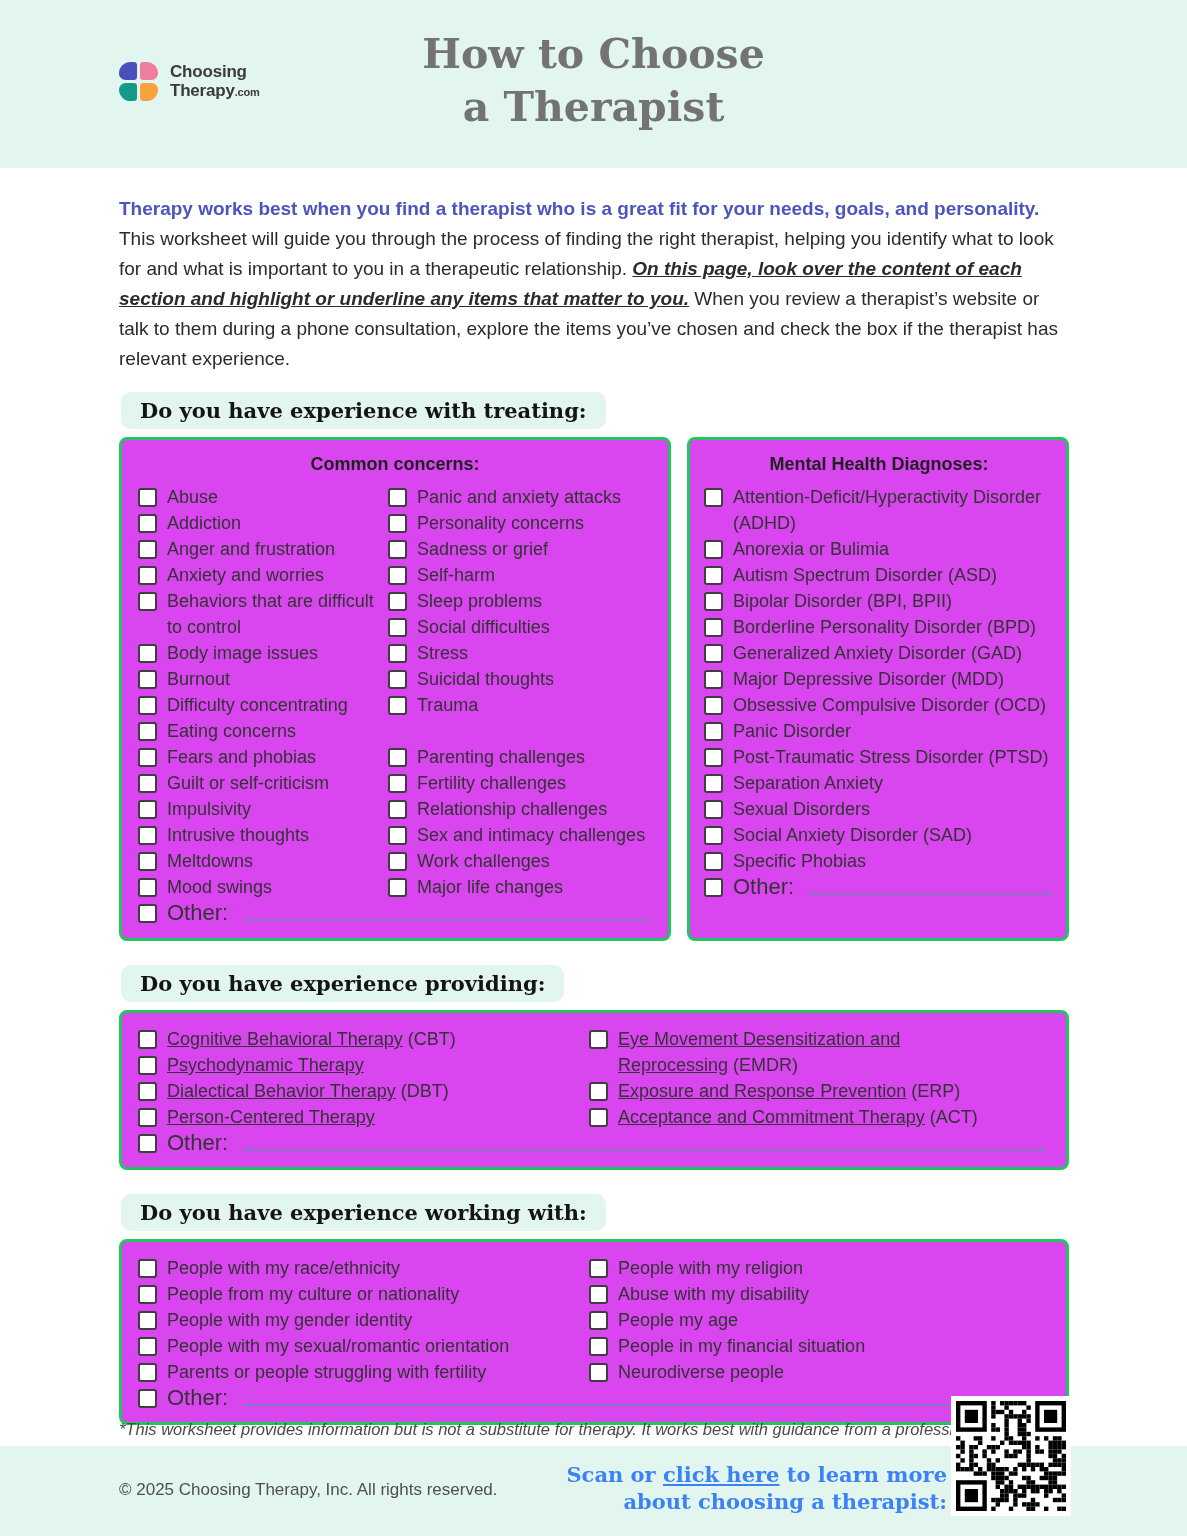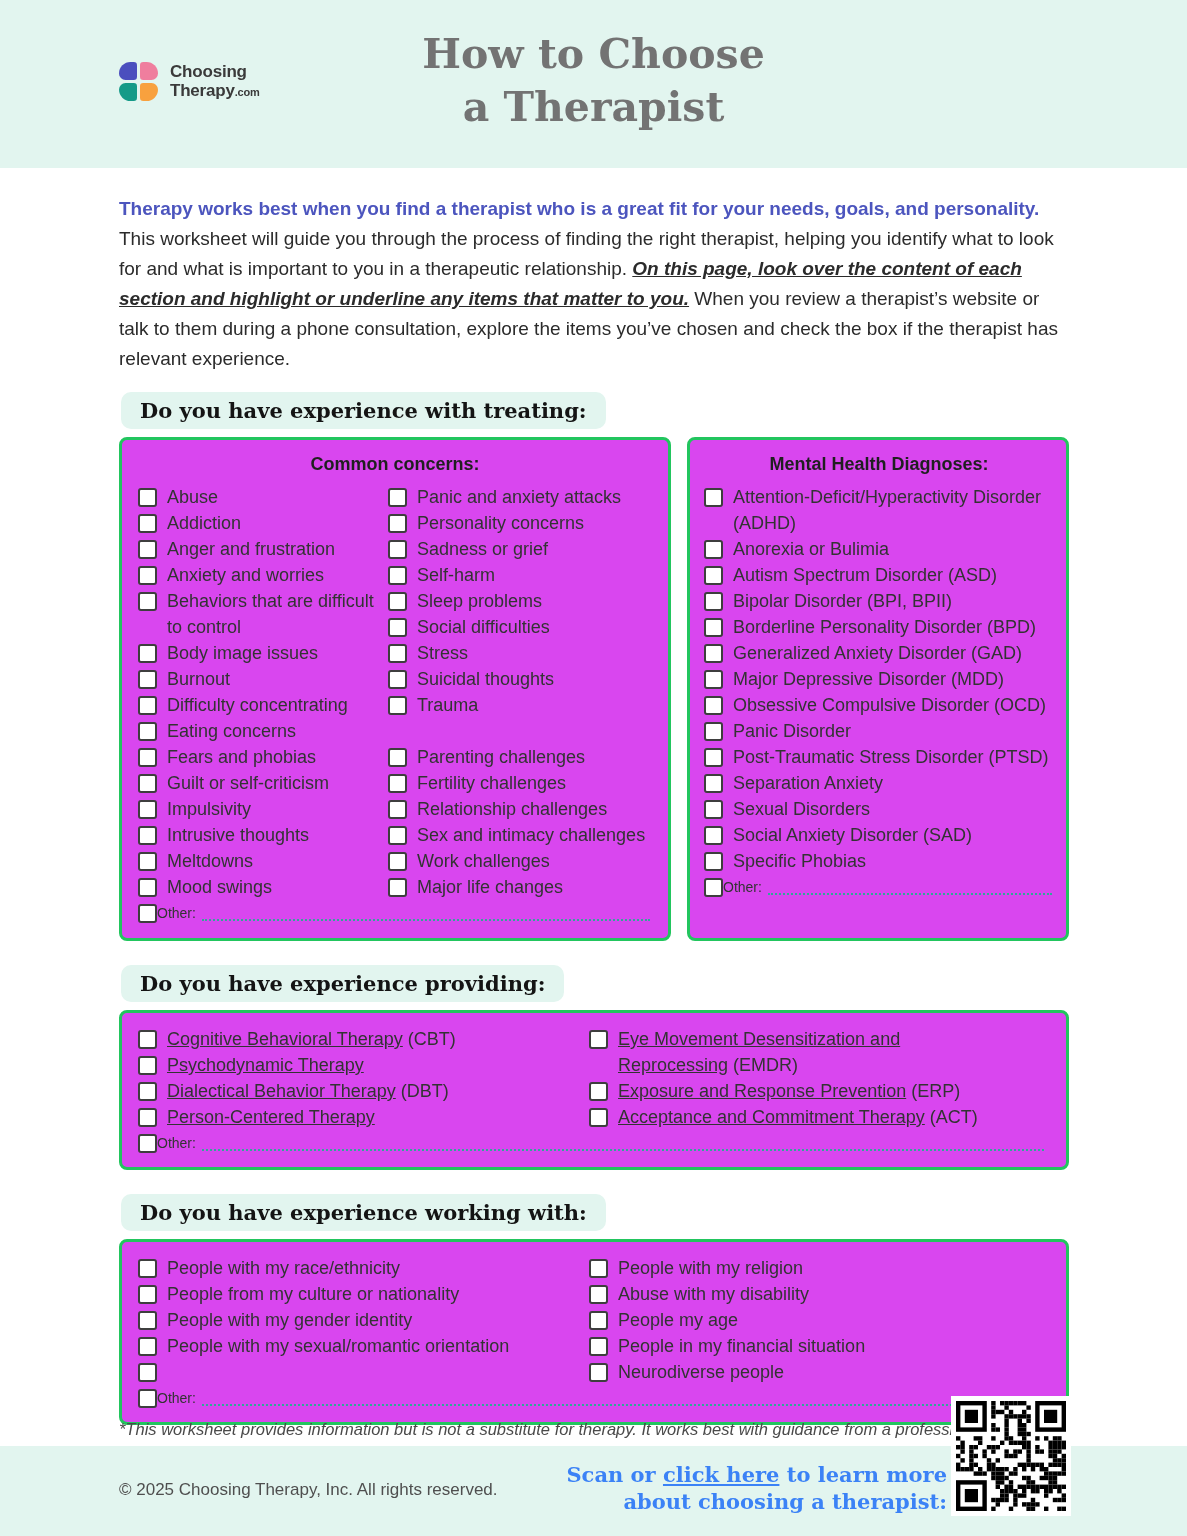--- a/index.html
+++ b/index.html
@@ -37,21 +37,21 @@
   .box-title{font-weight:700;font-size:18px;text-align:center;margin:2px 0 9px;color:#1f1f1f;}
   .cols{display:flex;}
   .col-c1{width:250px;flex:none;}
   .col-c2{flex:1;}
   .check-list{margin:0;padding:0;}
   .check-row{display:flex;gap:10px;align-items:flex-start;font-size:18px;line-height:26px;color:#333;}
   .cb{width:15px;height:15px;border:2px solid #3e3e3e;border-radius:3px;background:#fff;flex:none;margin-top:4px;}
   .gap-top{margin-top:26px;}
   .u{text-decoration:underline;}
   .sfx{margin-left:5px;}
-  .other-row{display:flex;align-items:stretch;font-size:14px;line-height:26px;color:#333;}
+  .other-row{display:flex;gap:10px;align-items:stretch;font-size:22px;line-height:26px;color:#333;}
   .other-lbl{flex:none;}
   .dotline{flex:1;border-bottom:2px dotted #2fa899;margin:0 2px 5px 6px;}
 
   .box-wide{padding:13px 20px 11px 16px;}
   .colsP{display:flex;}
   .colP1{width:451px;flex:none;}
   .colP2{width:392px;flex:none;}
   .colW1{width:451px;flex:none;}
   .colW2{flex:1;}
 
@@ -423,20 +423,21 @@
               <span class="lbl">People with my gender identity</span>
             </div>
 
             <div class="check-row">
               <span class="cb"></span>
               <span class="lbl">People with my sexual/romantic orientation</span>
             </div>
 
             <div class="check-row">
               <span class="cb"></span>
+              <span class="lbl">Parents or people struggling with fertility</span>
             </div>
           </div>
         <div class="colW2 check-list">
 
             <div class="check-row">
               <span class="cb"></span>
               <span class="lbl">People with my religion</span>
             </div>
 
             <div class="check-row">

